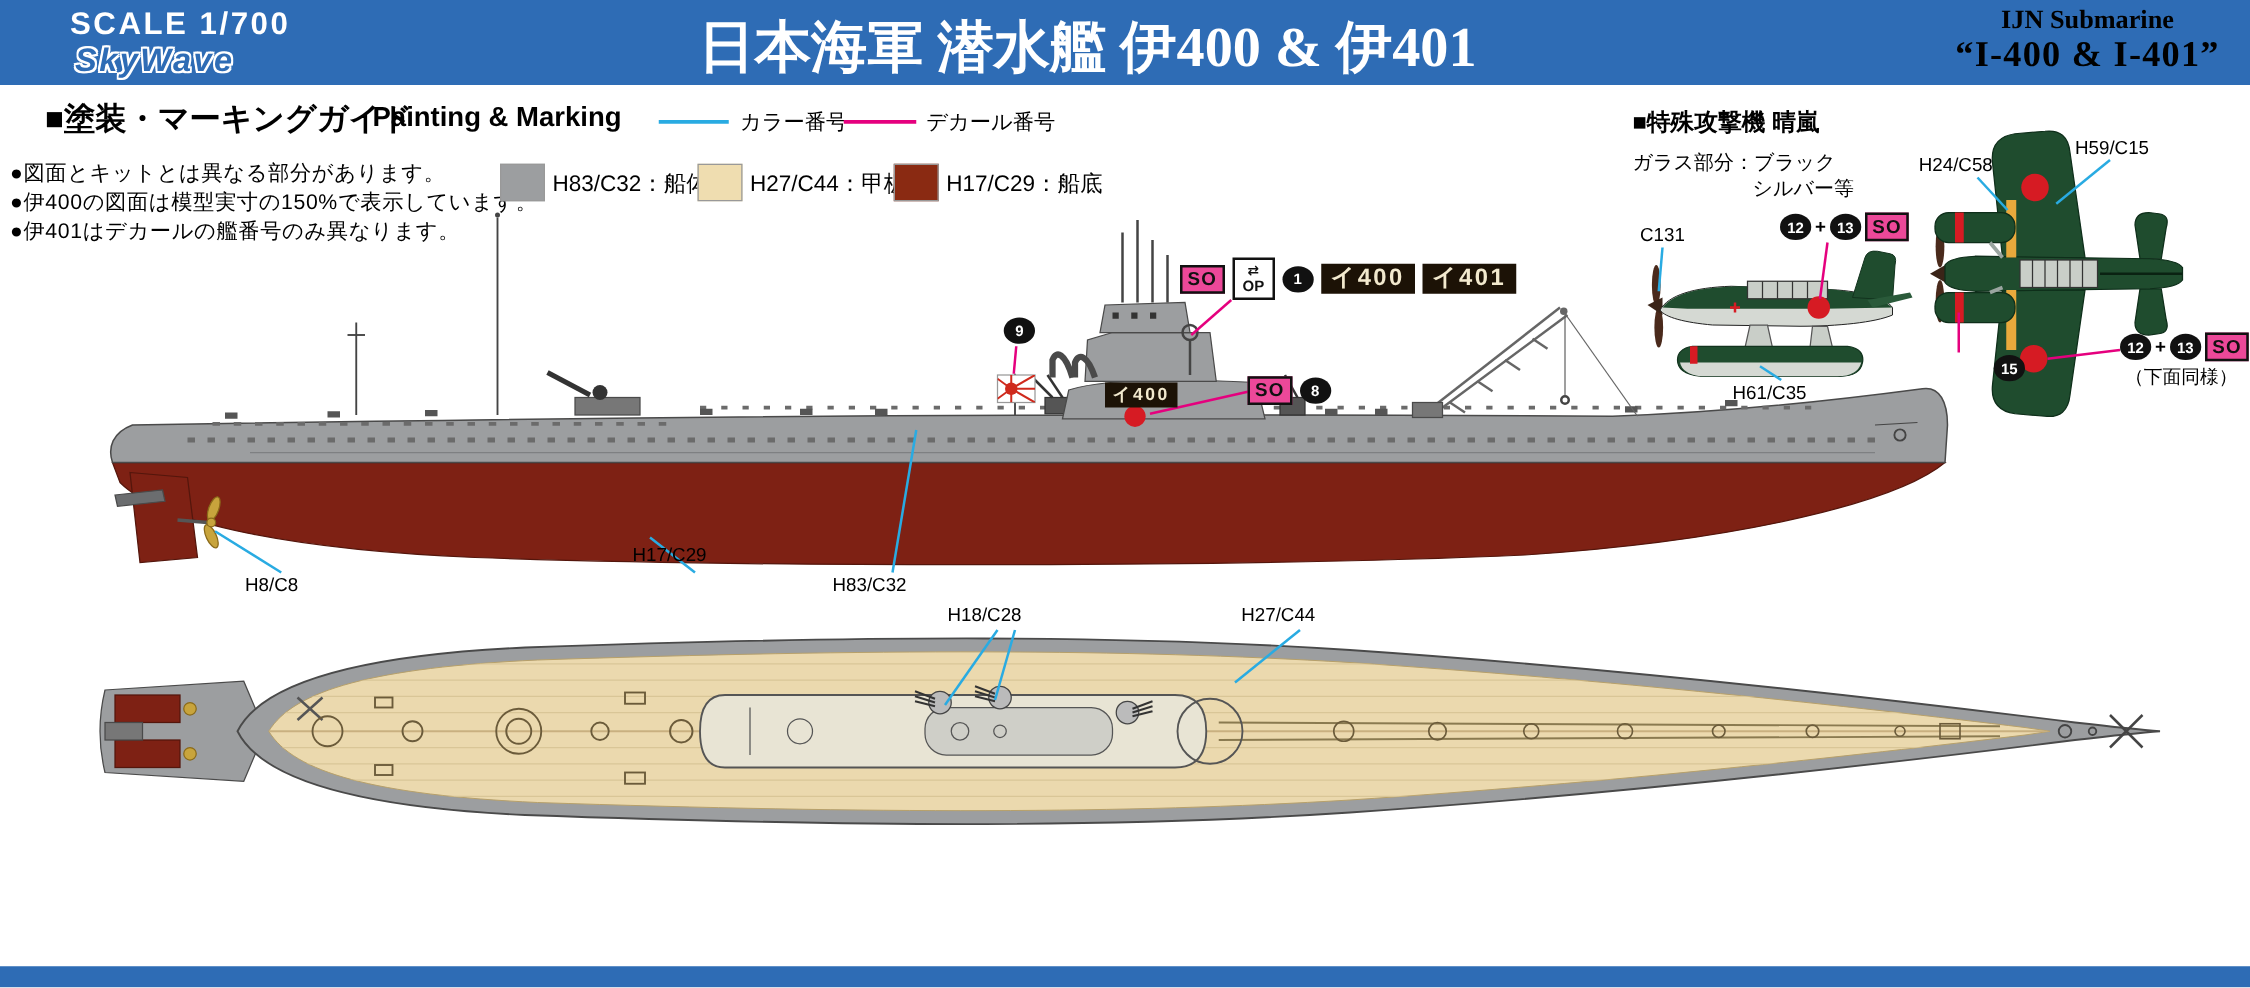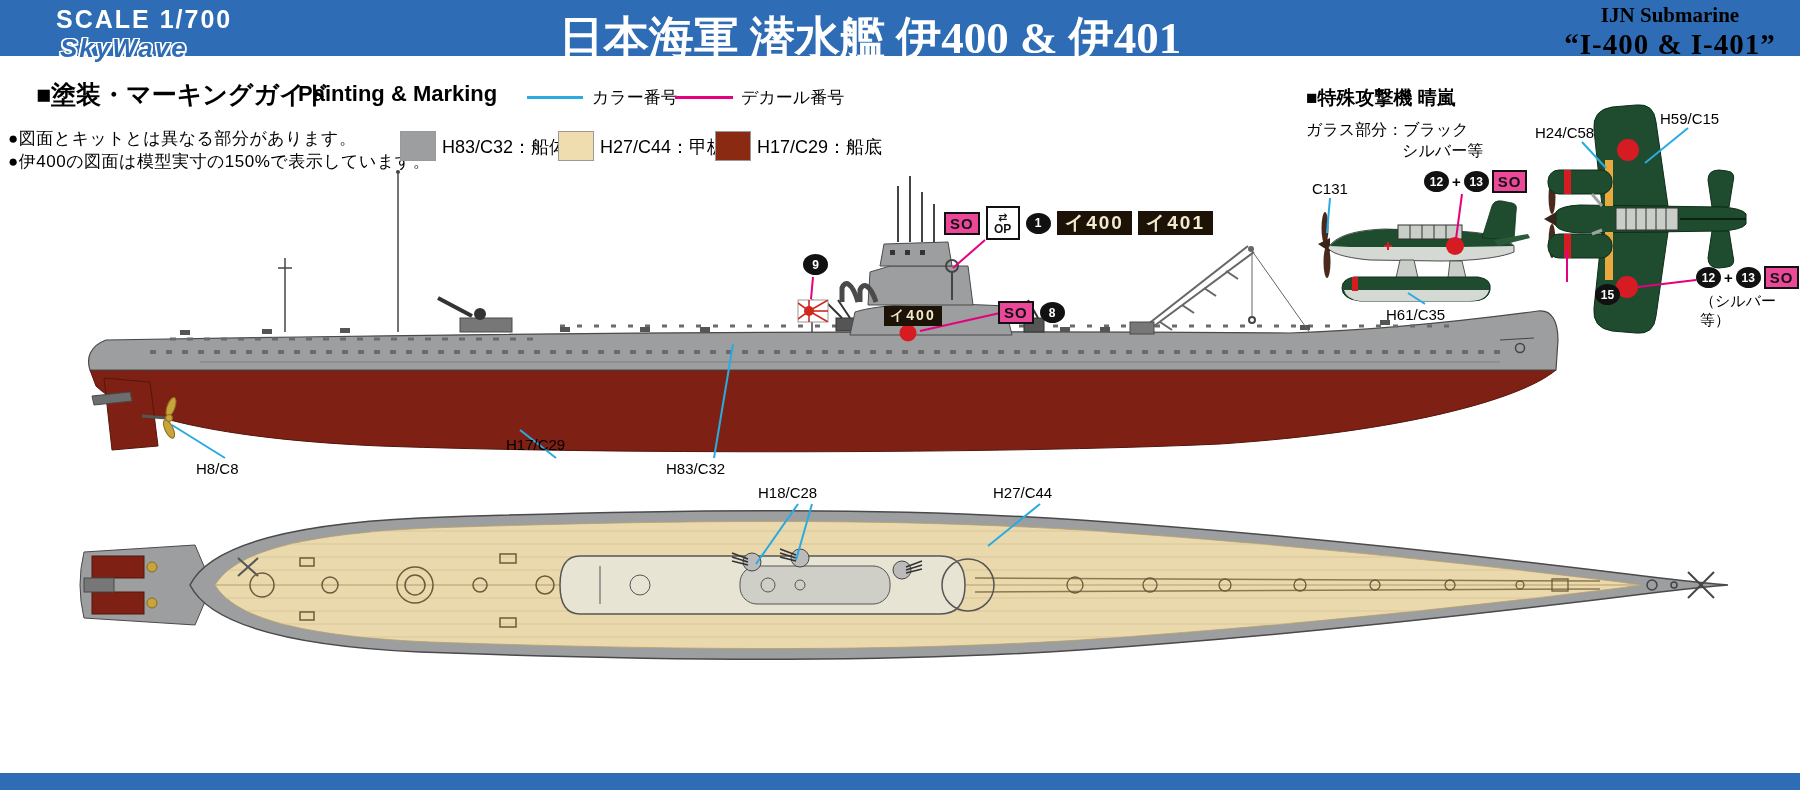--- a/index.html
+++ b/index.html
@@ -1,19 +1,19 @@
 <!DOCTYPE html>
 <html><head>
 <meta charset="utf-8">
 <style>
   html,body{margin:0;padding:0;background:#e8e8e8;}
   .page{position:relative;width:1800px;height:790px;background:#ffffff;overflow:hidden;
         font-family:"Liberation Sans","DejaVu Sans",sans-serif;color:#000;}
   
-  .banner{position:absolute;left:0;top:0;width:1800px;height:56px;background:#2E6CB5;}
+  .banner{position:absolute;left:0;top:0;width:1800px;height:68px;background:#2E6CB5;}
   .scale-label{position:absolute;left:56px;top:5px;font-size:25px;font-weight:bold;color:#fff;letter-spacing:2px;}
   .brand{position:absolute;left:60px;top:33px;font-size:26px;font-weight:bold;font-style:italic;letter-spacing:2px;
          color:#2E6CB5;
          text-shadow:-1.5px -1.5px 0 #fff,1.5px -1.5px 0 #fff,-1.5px 1.5px 0 #fff,1.5px 1.5px 0 #fff,
                      0 -1.5px 0 #fff,0 1.5px 0 #fff,-1.5px 0 0 #fff,1.5px 0 0 #fff;}
   .banner-title{position:absolute;left:420px;top:8px;width:900px;text-align:center;
         font-family:"Liberation Serif","DejaVu Serif",serif;font-size:45px;font-weight:bold;color:#fff;}
   .banner-right{position:absolute;left:1545px;top:3px;width:250px;text-align:center;color:#000000;
         font-family:"Liberation Serif","DejaVu Serif",serif;font-weight:bold;}
   .banner-right .l1{font-size:21px;}
@@ -356,20 +356,21 @@
 
   <div class="guide-heading-jp">■塗装・マーキングガイド</div>
   <div class="guide-heading-en">Painting &amp; Marking</div>
   <div class="legend-line" style="left: 527px; width: 56px; background-color: rgb(41, 171, 226);"></div>
   <div class="legend-label" style="left:592px;">カラー番号</div>
   <div class="legend-line" style="left: 675px; width: 58px; background-color: rgb(229, 0, 126);"></div>
   <div class="legend-label" style="left:741px;">デカール番号</div>
 
   <div class="note" style="top:127px;">●図面とキットとは異なる部分があります。</div>
   <div class="note" style="top:150px;">●伊400の図面は模型実寸の150%で表示しています。</div>
+  <div class="note" style="top:173px;">●伊401はデカールの艦番号のみ異なります。</div>
 
   <div class="swatch" style="left: 400px; background-color: rgb(156, 158, 160);"></div>
   <div class="swatch-label" style="left:442px;">H83/C32：船体</div>
   <div class="swatch" style="left: 558px; background-color: rgb(239, 221, 176);"></div>
   <div class="swatch-label" style="left:600px;">H27/C44：甲板</div>
   <div class="swatch" style="left: 715px; background-color: rgb(138, 42, 18);"></div>
   <div class="swatch-label" style="left:757px;">H17/C29：船底</div>
 
   <div class="ac-heading">■特殊攻撃機 晴嵐</div>
   <div class="ac-note" style="left:1306px;top:120px;">ガラス部分：ブラック</div>
@@ -413,20 +414,20 @@
     <span class="num-circle">13</span>
     <span class="so-box">SO</span>
   </div>
 
   <div class="badge-row" style="left:1696px;top:266px;gap:3px;">
     <span class="num-circle">12</span>
     <span class="plus">+</span>
     <span class="num-circle">13</span>
     <span class="so-box">SO</span>
   </div>
-  <div class="underside-note" style="left:1700px;top:292px;">（シルバー等）</div>
+  <div class="underside-note" style="left:1700px;top:292px;">（下面同様）</div>
 
   <div class="badge-row" style="left:1556px;top:284px;padding-left:39px;">
     <span class="num-circle">15</span>
   </div>
 
   <footer class="bottom-bar"></footer>
 </div>
 
 </body></html>

